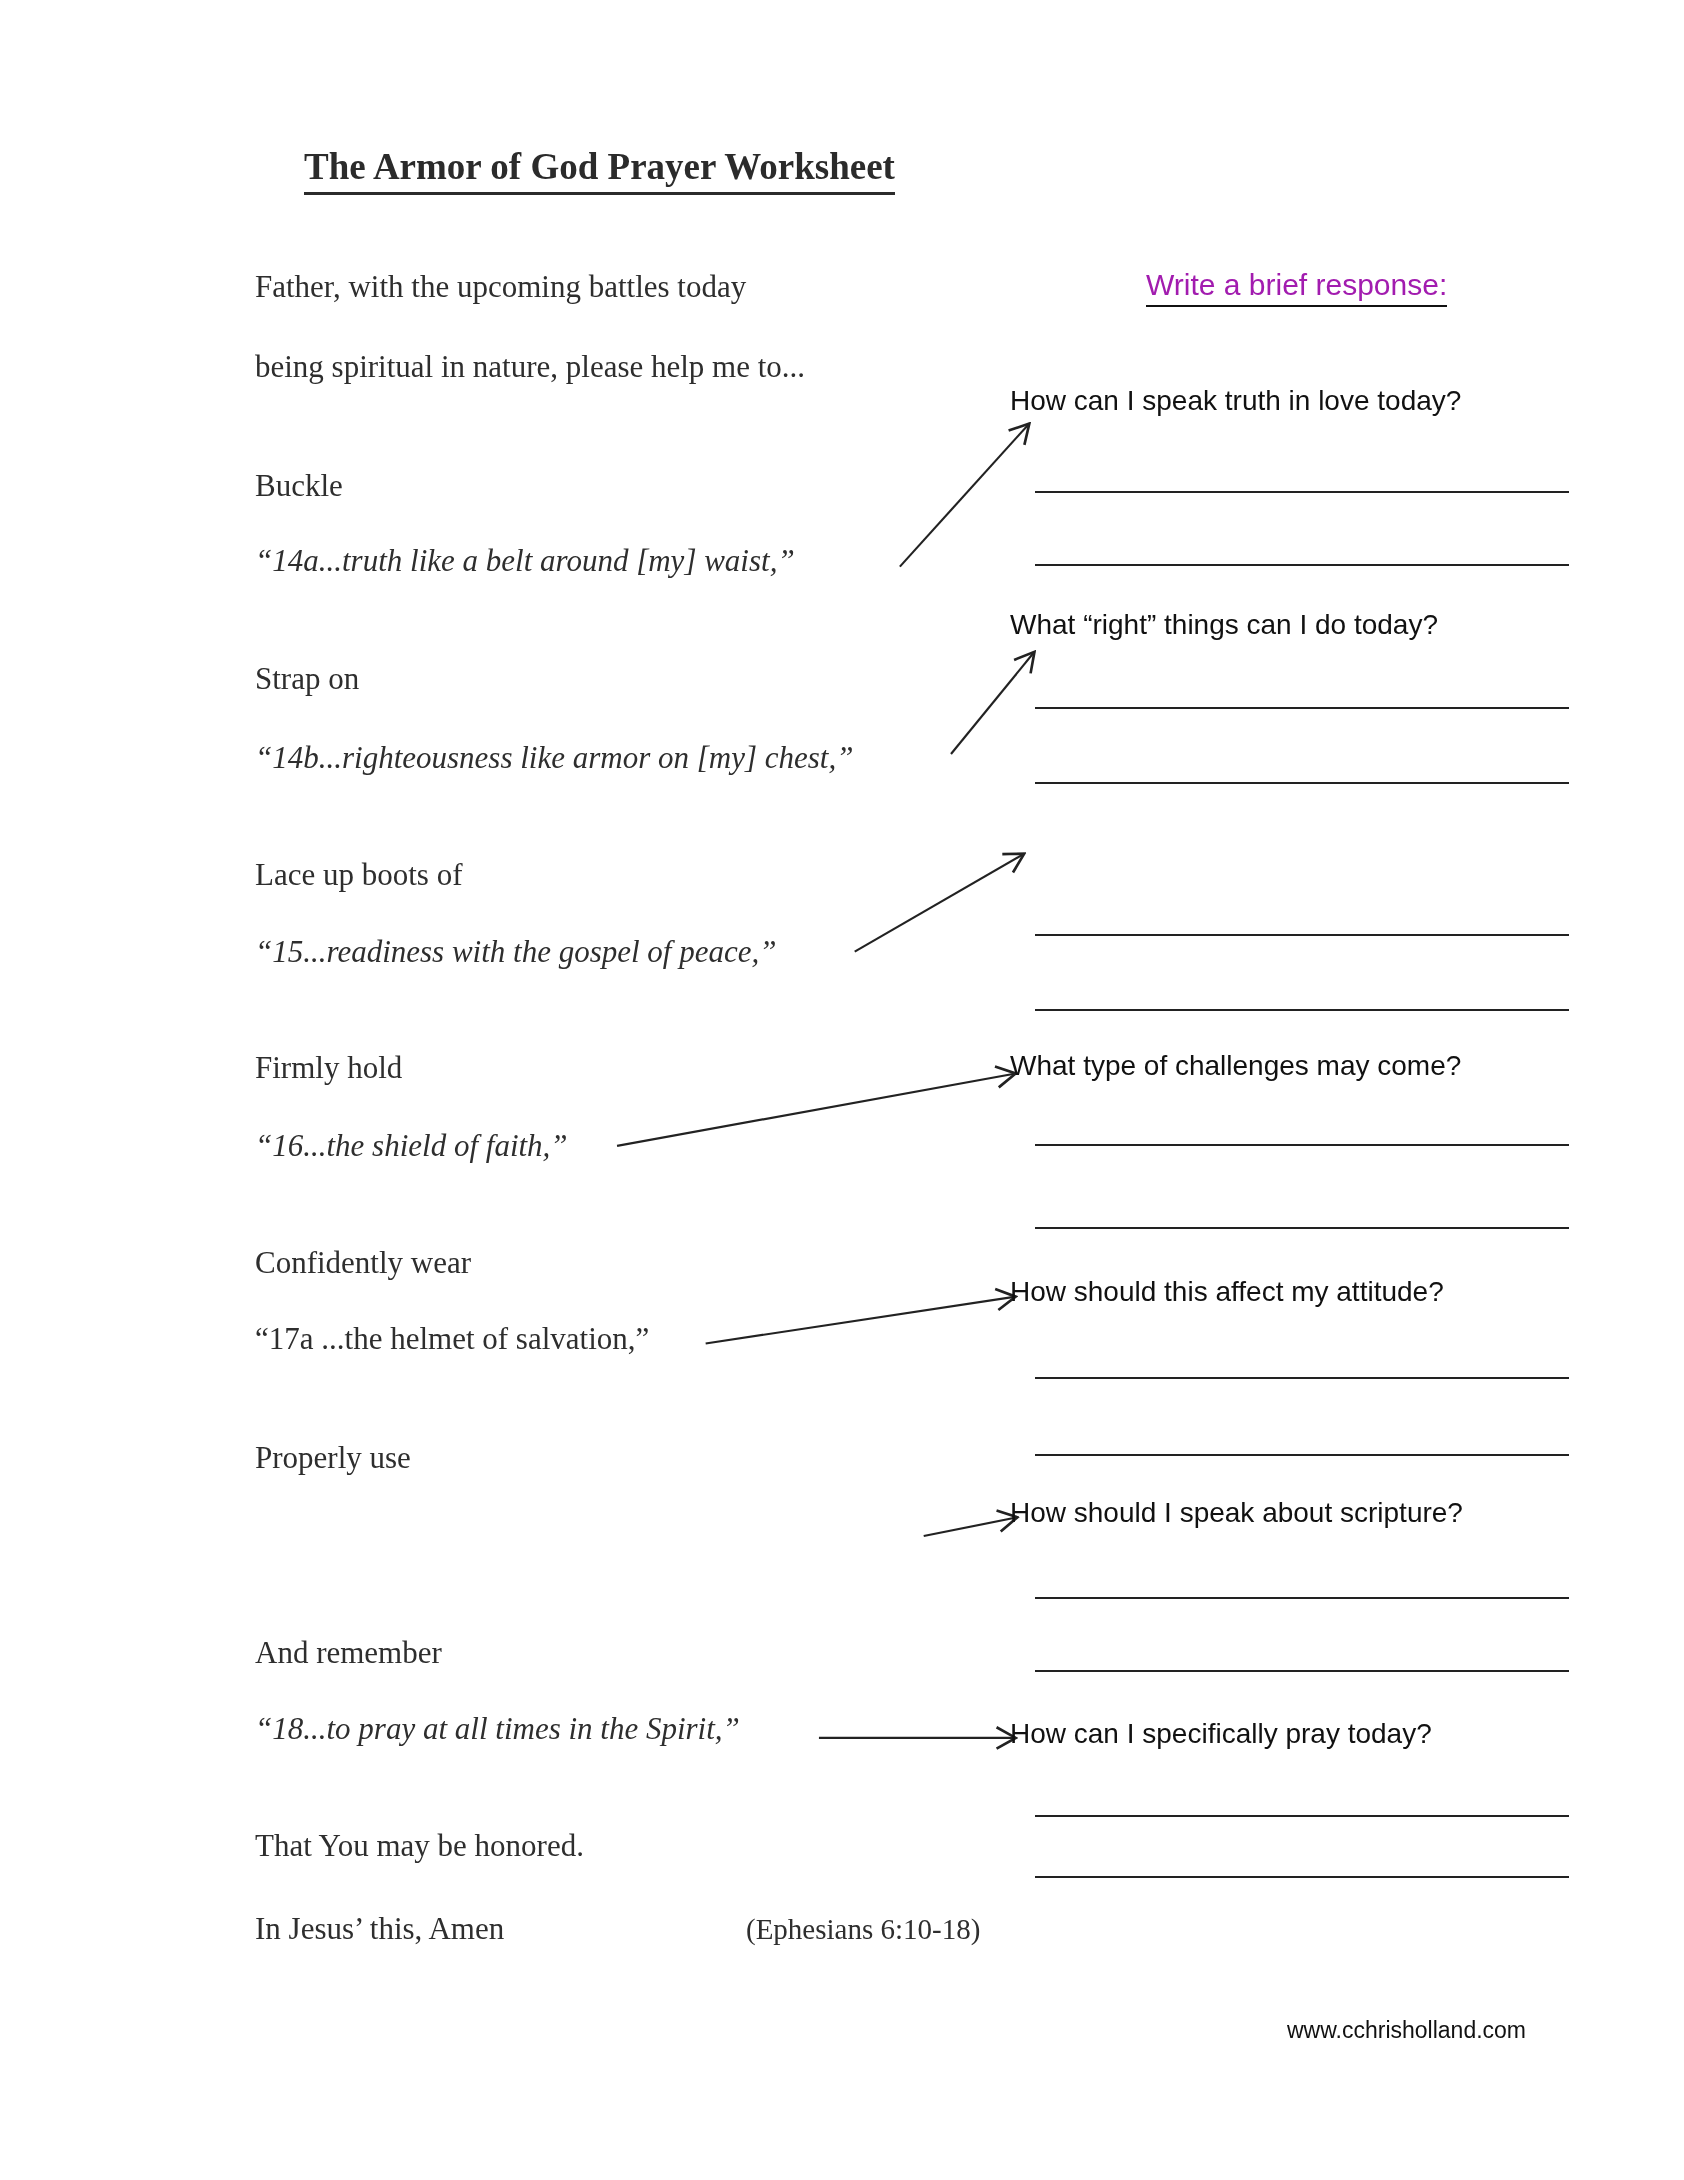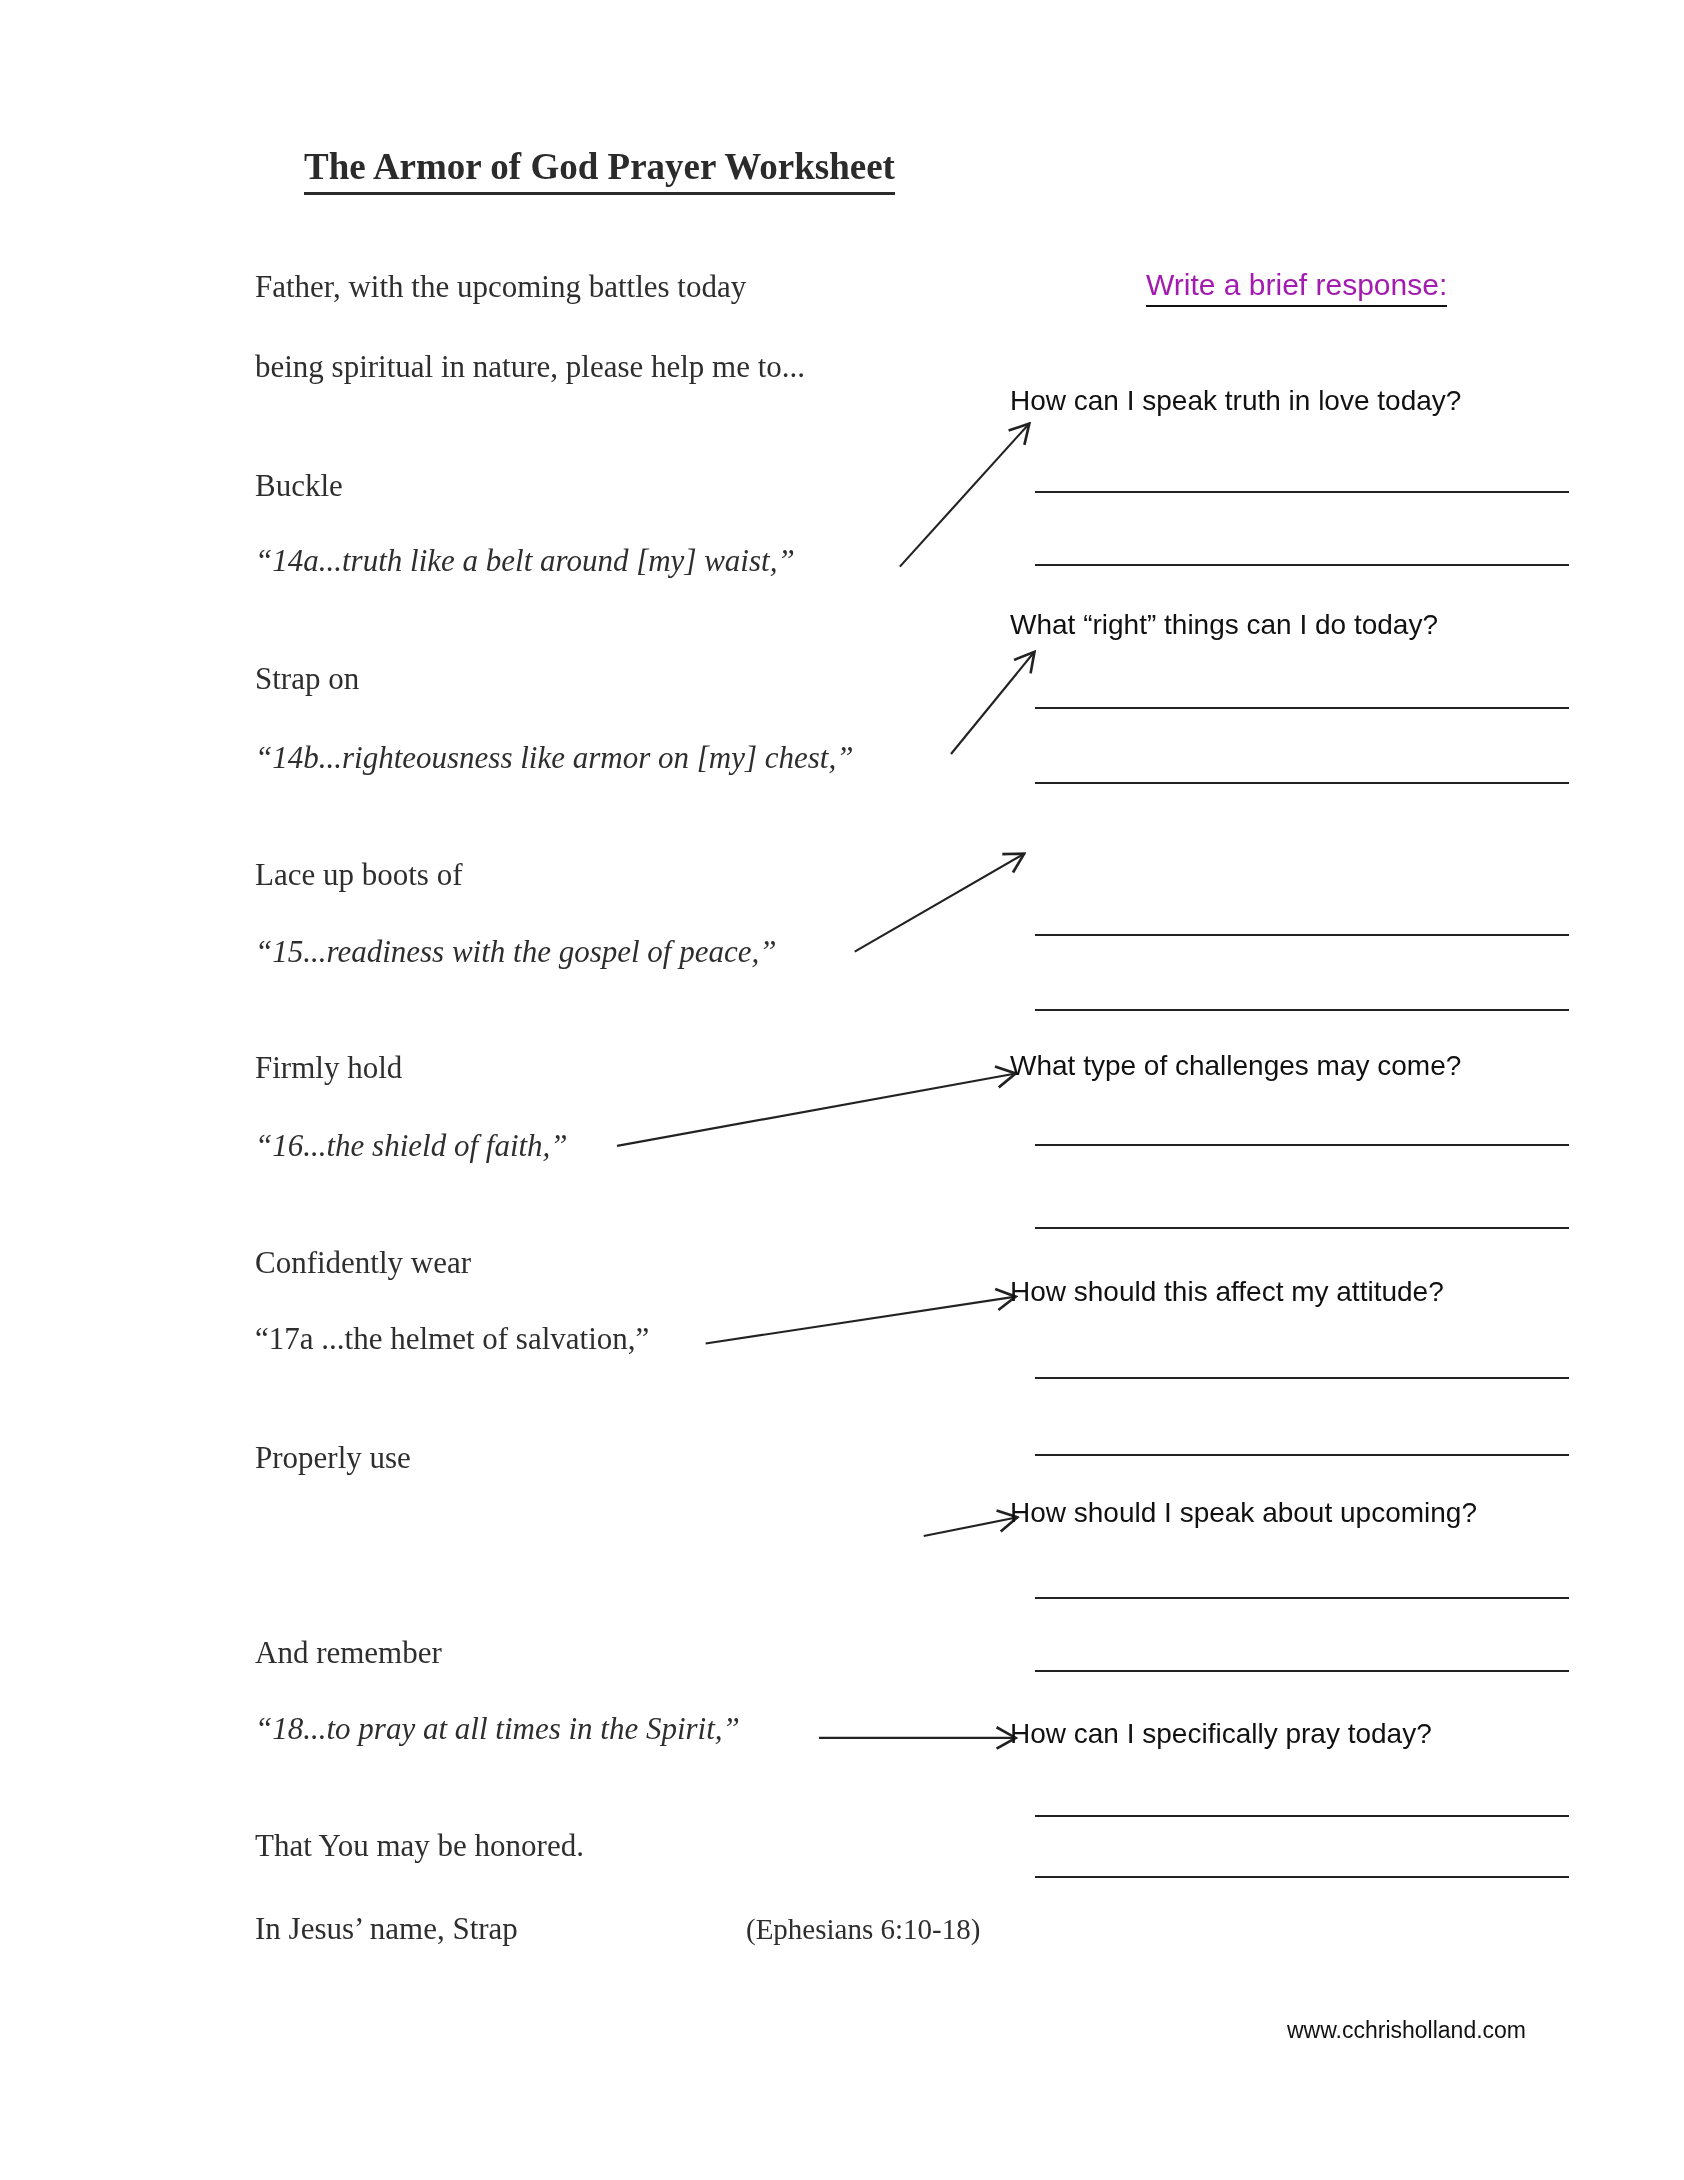--- a/index.html
+++ b/index.html
@@ -101,21 +101,21 @@
 
   <div class="txt left-serif" style="top:1245px">Confidently wear</div>
   <div class="txt left-serif" style="top:1321px">“17a ...the helmet of salvation,”</div>
 
   <div class="txt left-serif" style="top:1440px">Properly use</div>
 
   <div class="txt left-serif" style="top:1635px">And remember</div>
   <div class="txt left-serif italic" style="top:1711px">“18...to pray at all times in the Spirit,”</div>
 
   <div class="txt left-serif" style="top:1828px">That You may be honored.</div>
-  <div class="txt left-serif" style="top:1911px">In Jesus’ name, Strap</div>
+  <div class="txt left-serif" style="top:1911px">In Jesus’ this, Amen</div>
   <div class="txt eph" style="top:1913px">(Ephesians 6:10-18)</div>
 
   <div class="txt resp-header">Write a brief response:</div>
 
   <div class="txt question" style="top:385px">How can I speak truth in love today?</div>
   <div class="rline" style="top:491px"></div>
   <div class="rline" style="top:564px"></div>
 
   <div class="txt question" style="top:609px">What “right” things can I do today?</div>
   <div class="rline" style="top:707px"></div>
@@ -125,21 +125,21 @@
   <div class="rline" style="top:1009px"></div>
 
   <div class="txt question" style="top:1050px">What type of challenges may come?</div>
   <div class="rline" style="top:1144px"></div>
   <div class="rline" style="top:1227px"></div>
 
   <div class="txt question" style="top:1276px">How should this affect my attitude?</div>
   <div class="rline" style="top:1377px"></div>
   <div class="rline" style="top:1454px"></div>
 
-  <div class="txt question" style="top:1497px">How should I speak about upcoming?</div>
+  <div class="txt question" style="top:1497px">How should I speak about scripture?</div>
   <div class="rline" style="top:1597px"></div>
   <div class="rline" style="top:1670px"></div>
 
   <div class="txt question" style="top:1718px">How can I specifically pray today?</div>
   <div class="rline" style="top:1815px"></div>
   <div class="rline" style="top:1876px"></div>
 
   <div class="txt footer-url">www.cchrisholland.com</div>
 
 </div>

